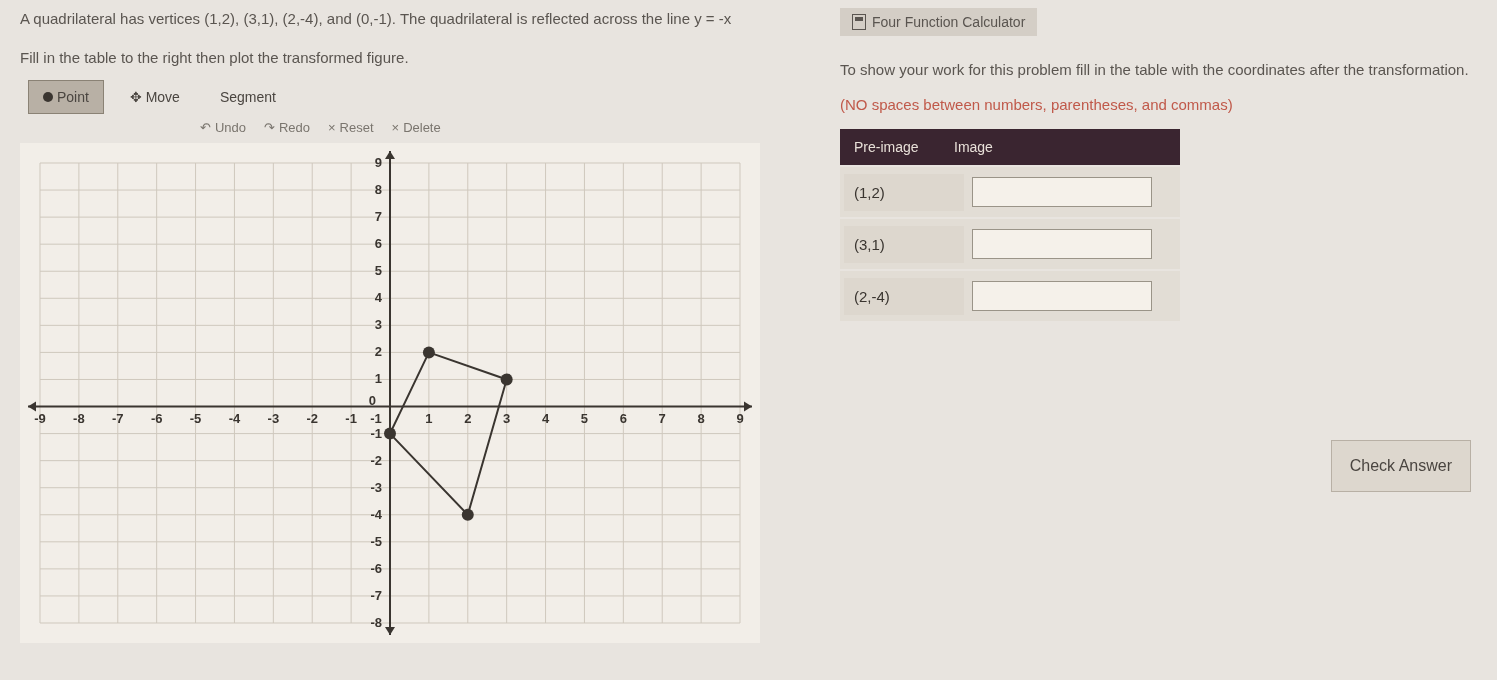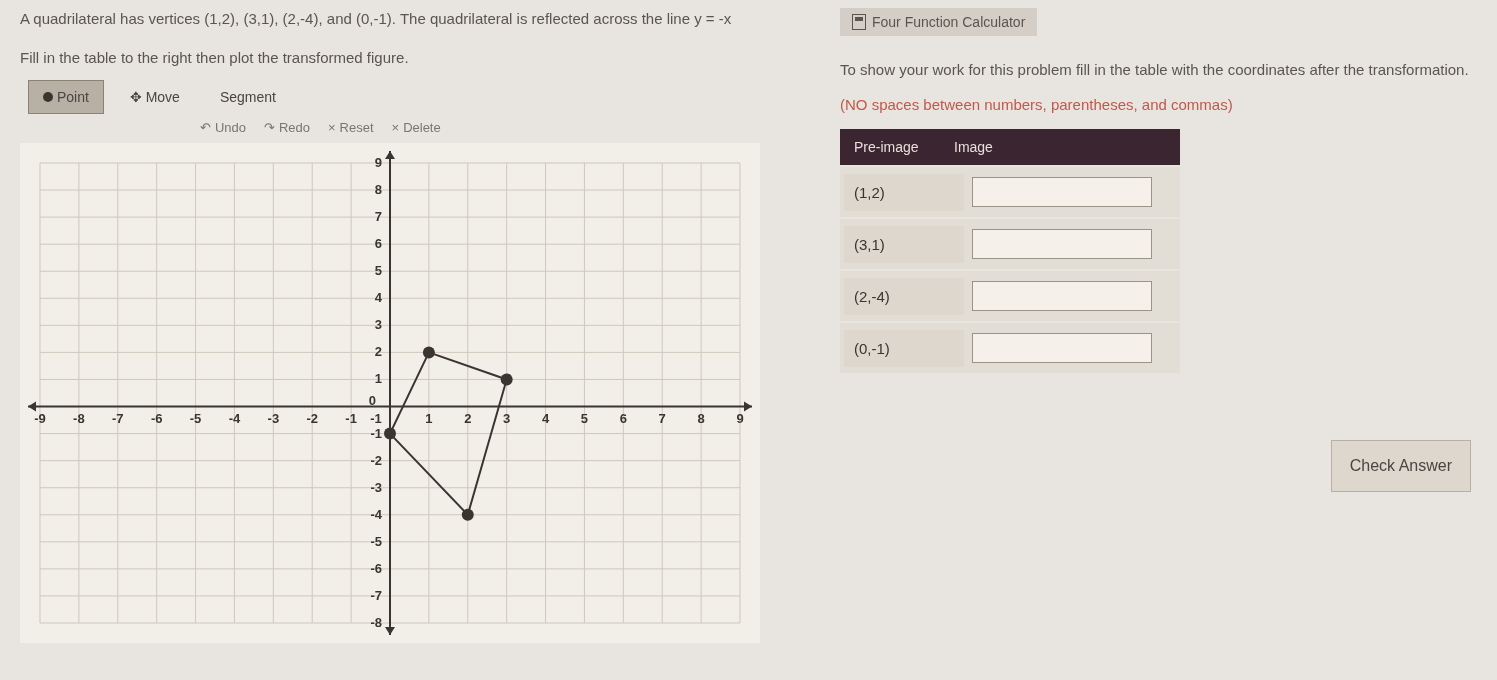--- a/index.html
+++ b/index.html
@@ -253,21 +253,17 @@
         <div class="inpwrap"><input type="text" value="" style=""></div>
       </div>
       <div class="trow">
         <div class="pre">(3,1)</div>
         <div class="inpwrap"><input type="text" value="" style=""></div>
       </div>
       <div class="trow">
         <div class="pre">(2,-4)</div>
         <div class="inpwrap"><input type="text" value="" style=""></div>
       </div>
-      <div class="trow">
-        <div class="pre">(0,-1)</div>
-        <div class="inpwrap"><input type="text" value="" style=""></div>
-      </div>
     </div>
   </div>
 </div>
 
 <button class="check-btn">Check Answer</button>
 
 </body></html>

